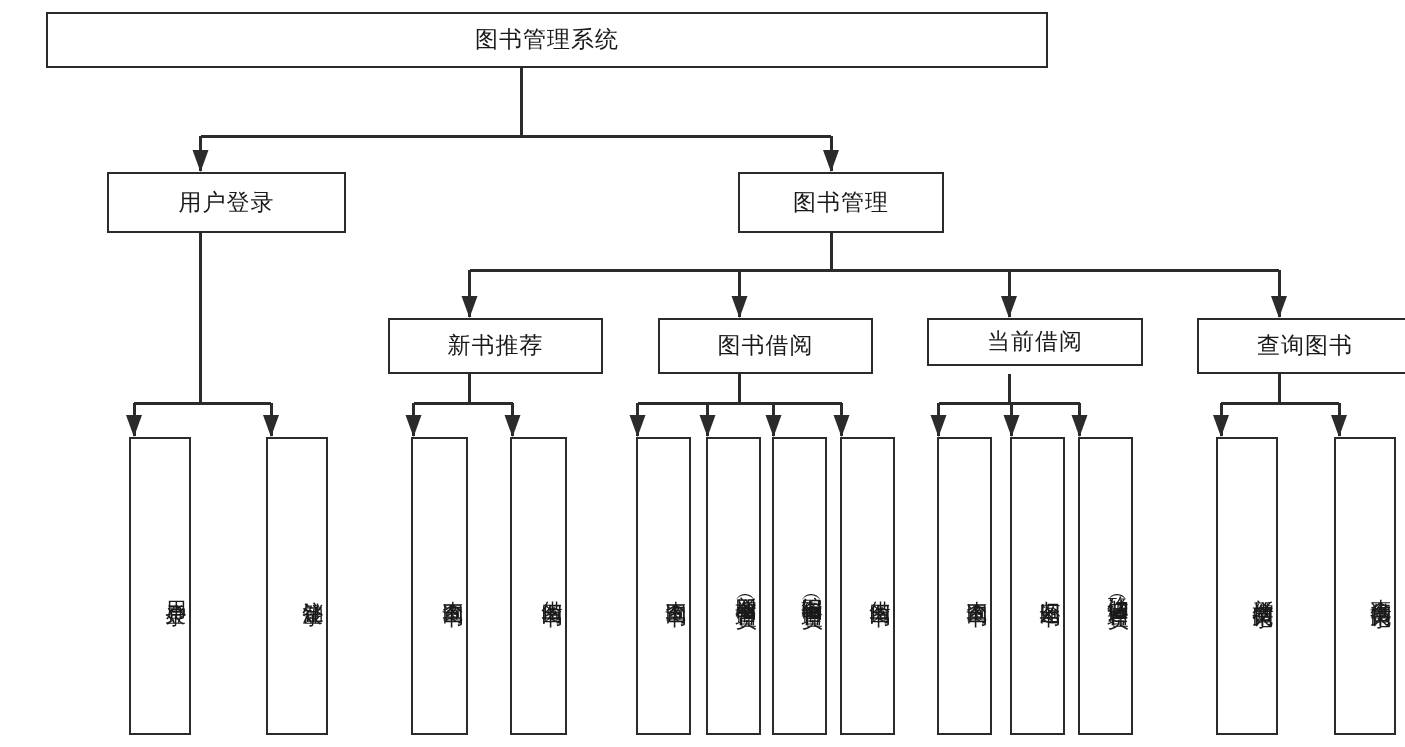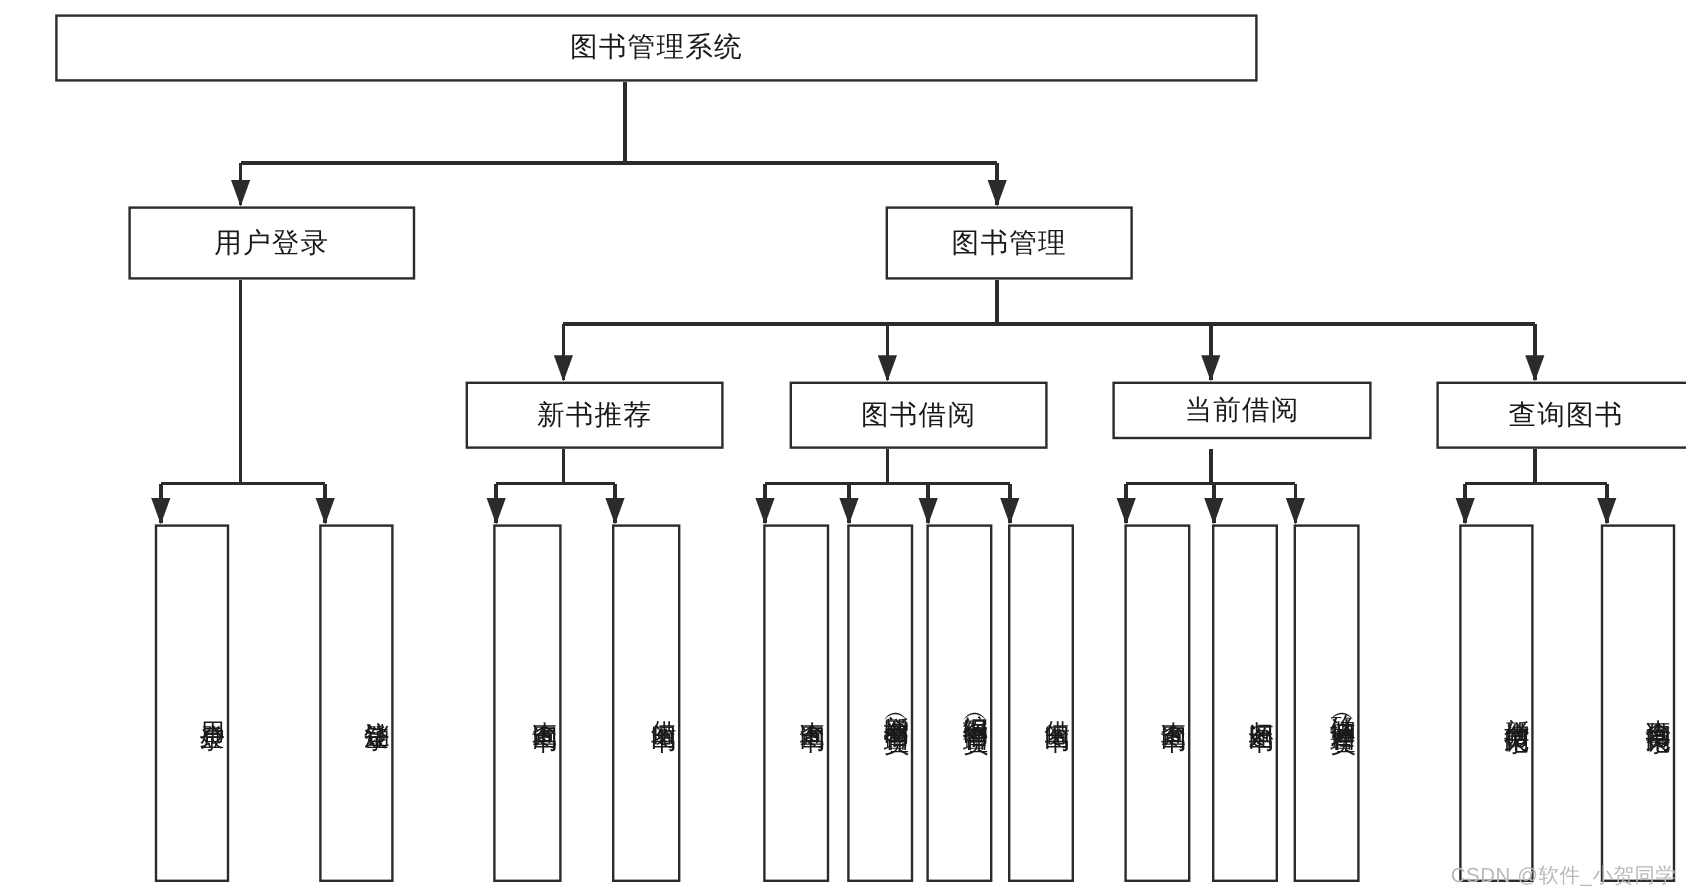--- a/index.html
+++ b/index.html
@@ -189,15 +189,14 @@
         <span class="node-label">确认归还（管理员）</span>
       </div>
       <div class="node vertical" id="node-leaf-rec-add" style="left: 1190px; top: 437px; width: 62px; height: 298px;">
         <span class="node-label">新增借阅记录</span>
       </div>
       <div class="node vertical" id="node-leaf-rec-query2" style="left: 1308px; top: 437px; width: 62px; height: 298px;">
         <span class="node-label">查询借阅记录</span>
       </div>
     </div>
 
-  <div id="watermark">CSDN @软件_小贺同学</div>
 
 </div>
 
 </body></html>

